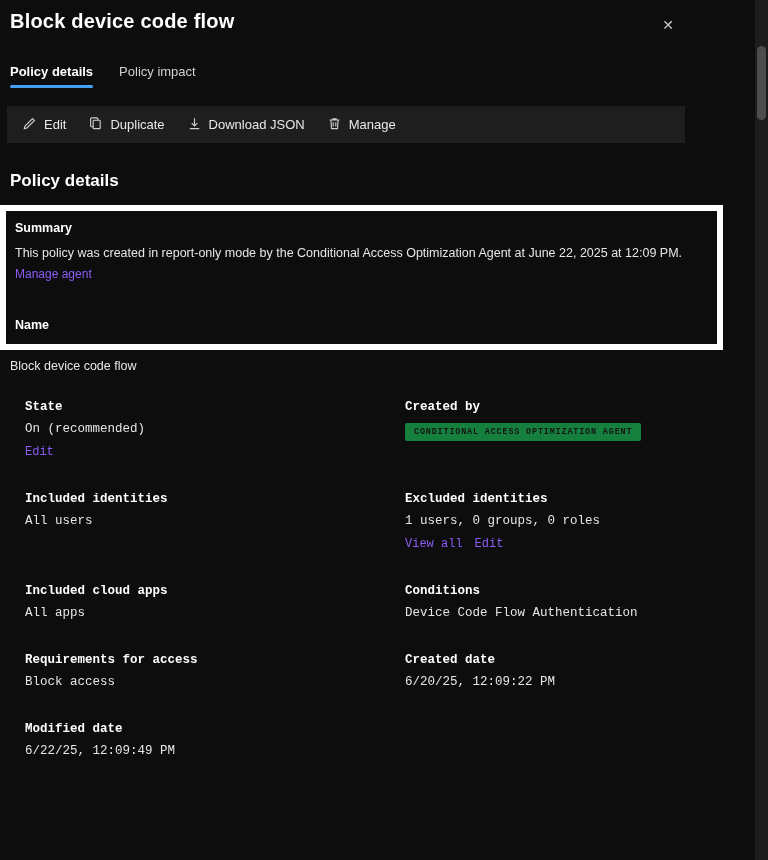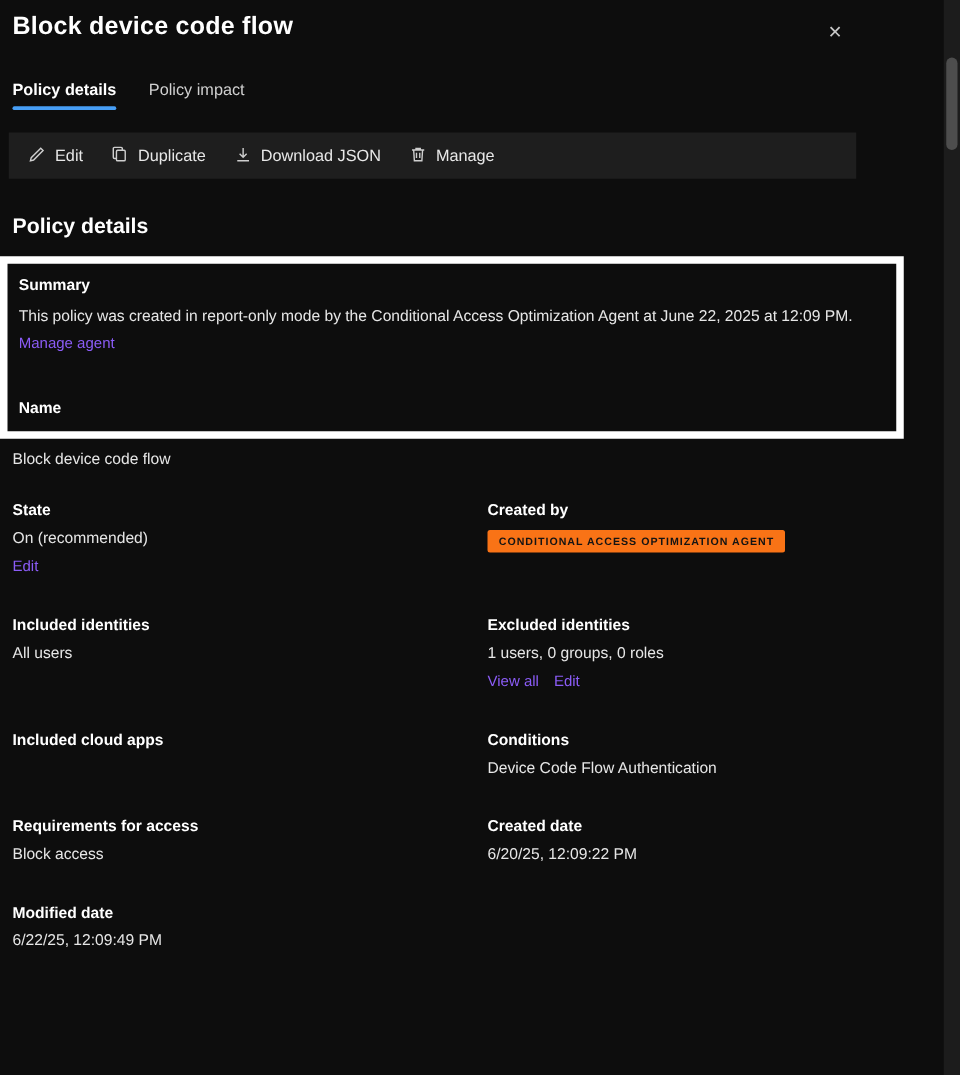--- a/index.html
+++ b/index.html
@@ -54,26 +54,26 @@
   .field-label { font-size: 12.5px; font-weight: 700; color: #ffffff; }
   .summary-text { font-size: 12.5px; color: #e6e6e6; margin-top: 10px; line-height: 1.4; }
   .link { color: #8b5cf6; font-size: 12px; cursor: pointer; text-decoration: none; }
   .manage-agent { display: inline-block; margin-top: 4px; }
   .name-label { margin-top: 36px; }
   .name-value { font-size: 12.5px; color: #e6e6e6; padding: 0 10px; margin-top: 9px; }
 
   
   .fields-grid {
     display: grid; grid-template-columns: 380px 1fr;
-    padding: 0 10px; margin-top: 27px; row-gap: 33px;
+    padding: 0 25px; margin-top: 27px; row-gap: 33px; font-family: Liberation Mono, monospace;
   }
   .cell .value { font-size: 12.5px; color: #e6e6e6; margin-top: 8px; }
   .cell .links { margin-top: 9px; display: flex; gap: 12px; }
   .badge {
-    display: inline-block; margin-top: 9px; background: #f97316; color: #141414;
+    display: inline-block; margin-top: 9px; background: #15803d; color: #141414;
     font-size: 8.5px; font-weight: 700; letter-spacing: 0.8px;
     padding: 4px 9px; border-radius: 2px; text-transform: uppercase;
   }
 
   
   .scrollbar-track {
     position: absolute; top: 0; right: 0; width: 13px; height: 860px;
     background: #1c1c1c;
   }
   .scrollbar-thumb {
@@ -164,20 +164,21 @@
       <div class="field-label">Excluded identities</div>
       <div class="value">1 users, 0 groups, 0 roles</div>
       <div class="links">
         <a class="link">View all</a>
         <a class="link">Edit</a>
       </div>
     </div>
 
     <div class="cell">
       <div class="field-label">Included cloud apps</div>
+      <div class="value">All apps</div>
     </div>
     <div class="cell">
       <div class="field-label">Conditions</div>
       <div class="value">Device Code Flow Authentication</div>
     </div>
 
     <div class="cell">
       <div class="field-label">Requirements for access</div>
       <div class="value">Block access</div>
     </div>

